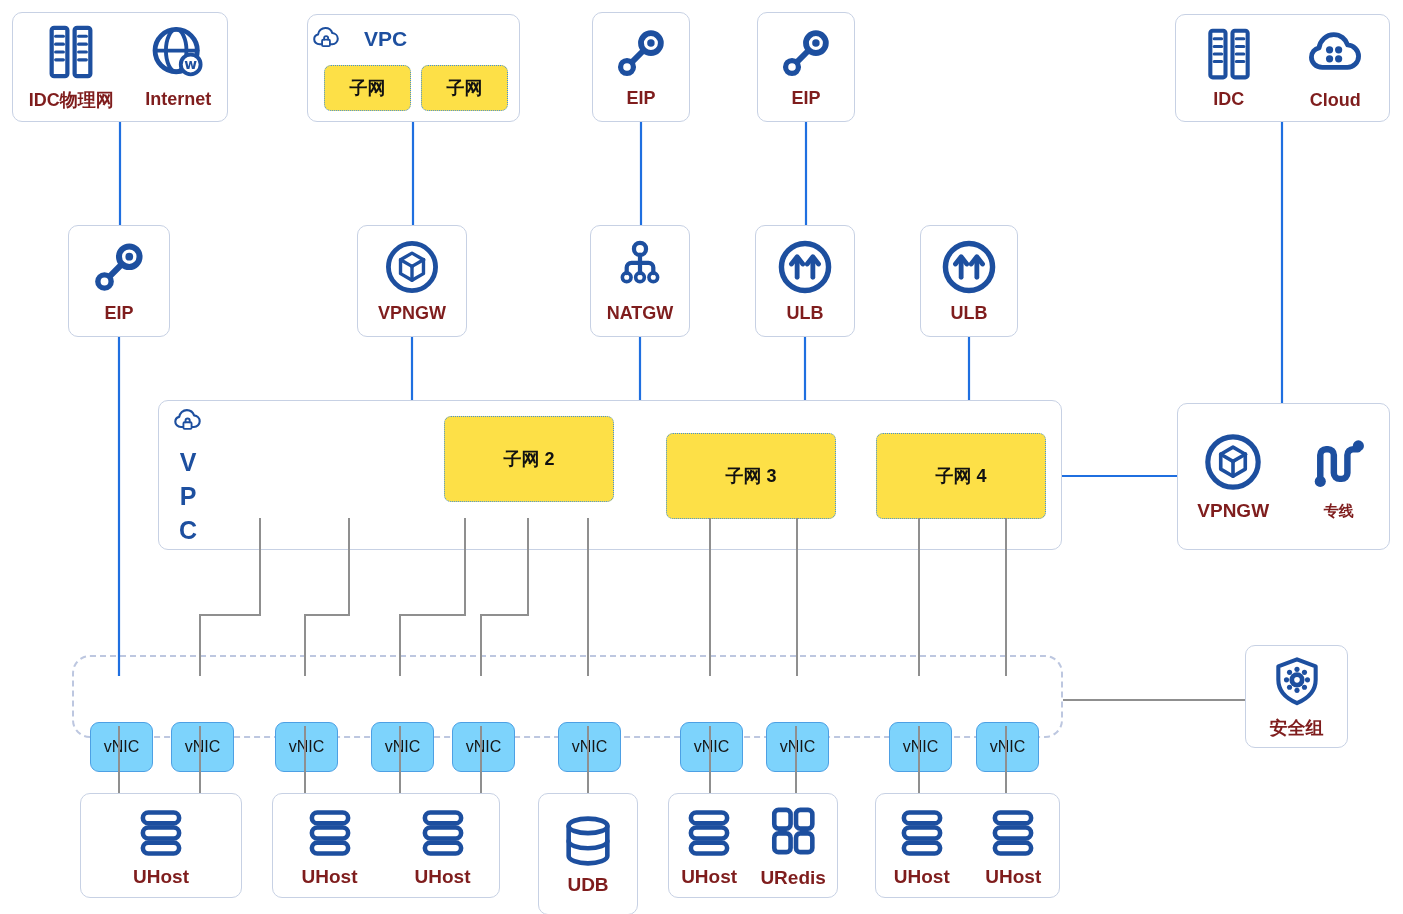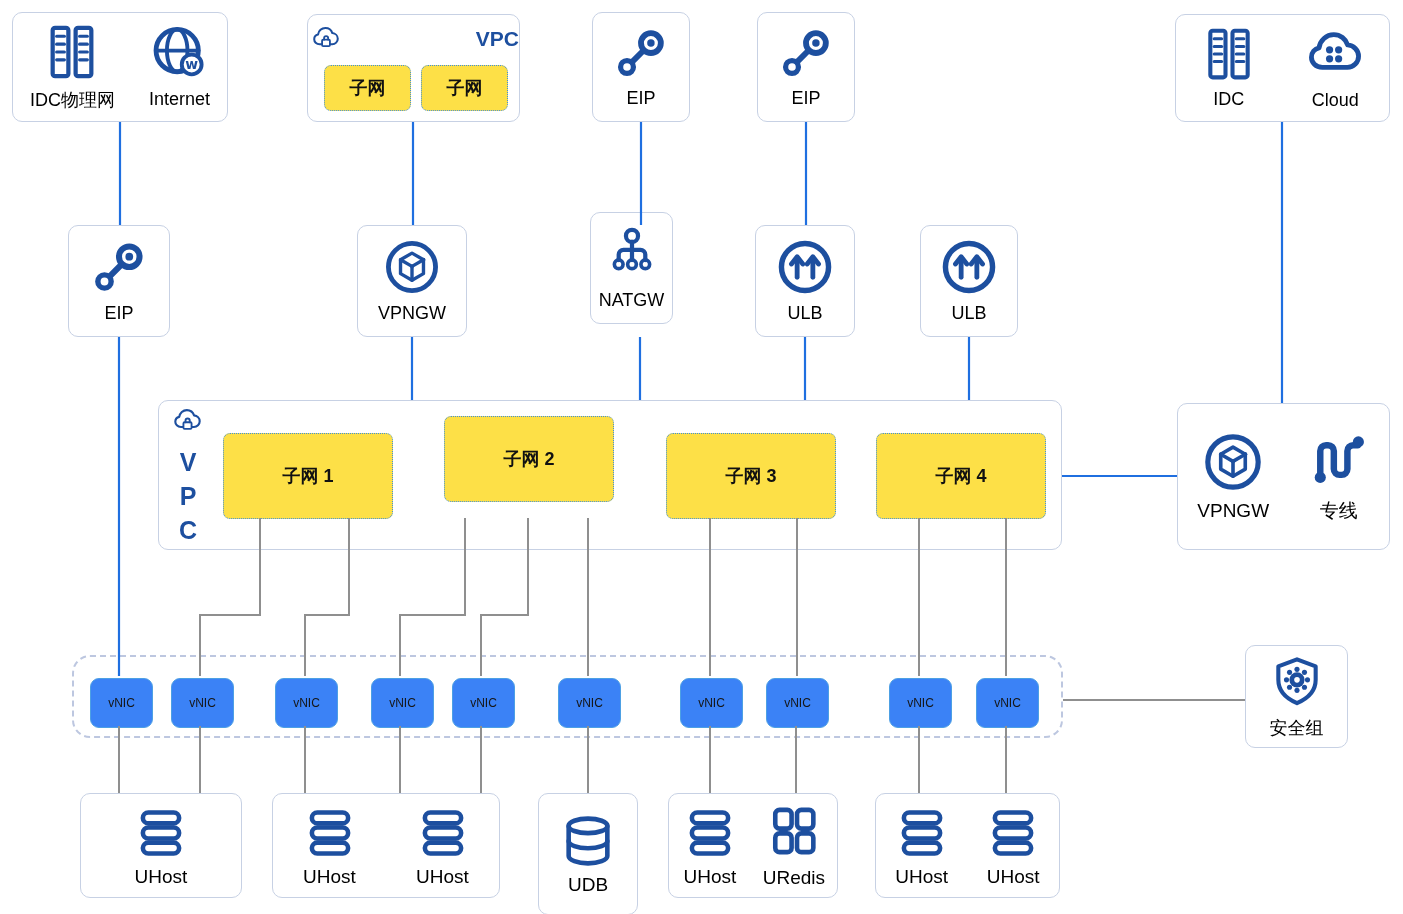--- a/index.html
+++ b/index.html
@@ -2,30 +2,30 @@
 <html><head>
 <meta charset="utf-8">
 <style>
   html,body{margin:0;padding:0;background:#fff;}
   .canvas{position:relative;width:1403px;height:914px;background:#fff;
           font-family:"Liberation Sans",sans-serif;overflow:hidden;}
   .node{position:absolute;background:#fff;border:1.5px solid #c7d1e4;border-radius:10px;
         box-sizing:border-box;display:flex;align-items:center;justify-content:space-around;}
   .col{display:flex;flex-direction:column;align-items:center;gap:7px;}
   .icon{color:#1d4f9f;display:block;}
-  .lbl{font-size:18px;color:#000000;white-space:nowrap;font-weight:400;}
+  .lbl{font-size:18px;color:#7f1d1d;white-space:nowrap;font-weight:700;}
   .ttl{font-size:21px;font-weight:700;color:#1d4f9f;}
-  .hdr{position:absolute;left:0;right:0;top:9px;display:flex;align-items:center;justify-content:space-between;gap:20px;}
+  .hdr{position:absolute;left:0;right:0;top:9px;display:flex;align-items:center;justify-content:flex-start;gap:20px;}
   .subnet{position:absolute;border:1.6px dotted #3e8ede;border-radius:7px;background:#fde047;
           display:flex;align-items:center;justify-content:center;font-weight:600;font-size:18px;
           color:#111;box-sizing:border-box;}
   .vnic-wrap{position:absolute;border:2px dashed #bdc7e0;border-radius:18px;box-sizing:border-box;}
-  .vnic{position:absolute;border:1.6px solid #4da0e4;border-radius:9px;background:#3b82f6;
-        display:flex;align-items:center;justify-content:center;font-size:12px;color:#161616;
-        box-sizing:border-box;font-weight:500;}
+  .vnic{position:absolute;border:1.6px solid #4da0e4;border-radius:9px;background:#7dd3fc;
+        display:flex;align-items:center;justify-content:center;font-size:16px;color:#161616;
+        box-sizing:border-box;font-weight:500;margin-top:44px;}
   .vpc-letters{position:absolute;left:14px;top:44px;width:30px;text-align:center;
                font-size:25px;line-height:34px;font-weight:700;color:#1d4f9f;}
   .cloud-badge{position:absolute;left:10px;top:5px;}
   .wires{position:absolute;left:0;top:0;pointer-events:none;}
   .wires path{fill:none;}
   .wires .b{stroke:#1f6fe0;stroke-width:2.2;}
   .wires .g{stroke:#8f8f8f;stroke-width:2;}
 </style>
 </head>
 <body>
@@ -233,21 +233,21 @@
 
   <div class="node" style="left:357px;top:225px;width:110px;height:112px">
     <div class="col">
       <svg class="icon" width="58" height="58" viewBox="0 0 48 48">
           <use href="#i-vpngw"></use>
         </svg>
       <div class="lbl">VPNGW</div>
     </div>
   </div>
 
-  <div class="node" style="left:590px;top:212px;width:83px;height:112px">
+  <div class="node" style="left:590px;top:225px;width:100px;height:112px">
     <div class="col">
       <svg class="icon" width="58" height="58" viewBox="0 0 48 48">
           <use href="#i-natgw"></use>
         </svg>
       <div class="lbl">NATGW</div>
     </div>
   </div>
 
   <div class="node" style="left:755px;top:225px;width:100px;height:112px">
     <div class="col">
@@ -269,38 +269,37 @@
 
   <div class="node" style="left:158px;top:400px;width:904px;height:150px;display:block">
     <svg class="icon cloud-badge" width="37" height="30" viewBox="0 0 48 40">
         <use href="#i-cloudlock"></use>
       </svg>
     <div class="vpc-letters">
       <div>V</div>
       <div>P</div>
       <div>C</div>
     </div>
-    <div class="subnet" style="left:64px;top:32px;width:170px;height:86px">子网 1</div>
     <div class="subnet" style="left:285px;top:15px;width:170px;height:86px">子网 2</div>
     <div class="subnet" style="left:507px;top:32px;width:170px;height:86px">子网 3</div>
     <div class="subnet" style="left:717px;top:32px;width:170px;height:86px">子网 4</div>
   </div>
 
   <div class="node" style="left:1177px;top:403px;width:213px;height:147px">
     <div class="col">
       <svg class="icon" width="62" height="62" viewBox="0 0 48 48">
           <use href="#i-vpngw"></use>
         </svg>
       <div class="lbl" style="font-size:19px">VPNGW</div>
     </div>
     <div class="col">
       <svg class="icon" width="62" height="62" viewBox="0 0 48 48">
           <use href="#i-line"></use>
         </svg>
-      <div class="lbl" style="font-size:19px">专线</div>
+      <div class="lbl" style="font-size:15px">专线</div>
     </div>
   </div>
 
   <div class="vnic-wrap" style="left:72px;top:655px;width:991px;height:83px">
     <div class="vnic" style="left:16px;top:21px;width:63px;height:50px">vNIC</div>
     <div class="vnic" style="left:97px;top:21px;width:63px;height:50px">vNIC</div>
     <div class="vnic" style="left:201px;top:21px;width:63px;height:50px">vNIC</div>
     <div class="vnic" style="left:297px;top:21px;width:63px;height:50px">vNIC</div>
     <div class="vnic" style="left:378px;top:21px;width:63px;height:50px">vNIC</div>
     <div class="vnic" style="left:484px;top:21px;width:63px;height:50px">vNIC</div>

